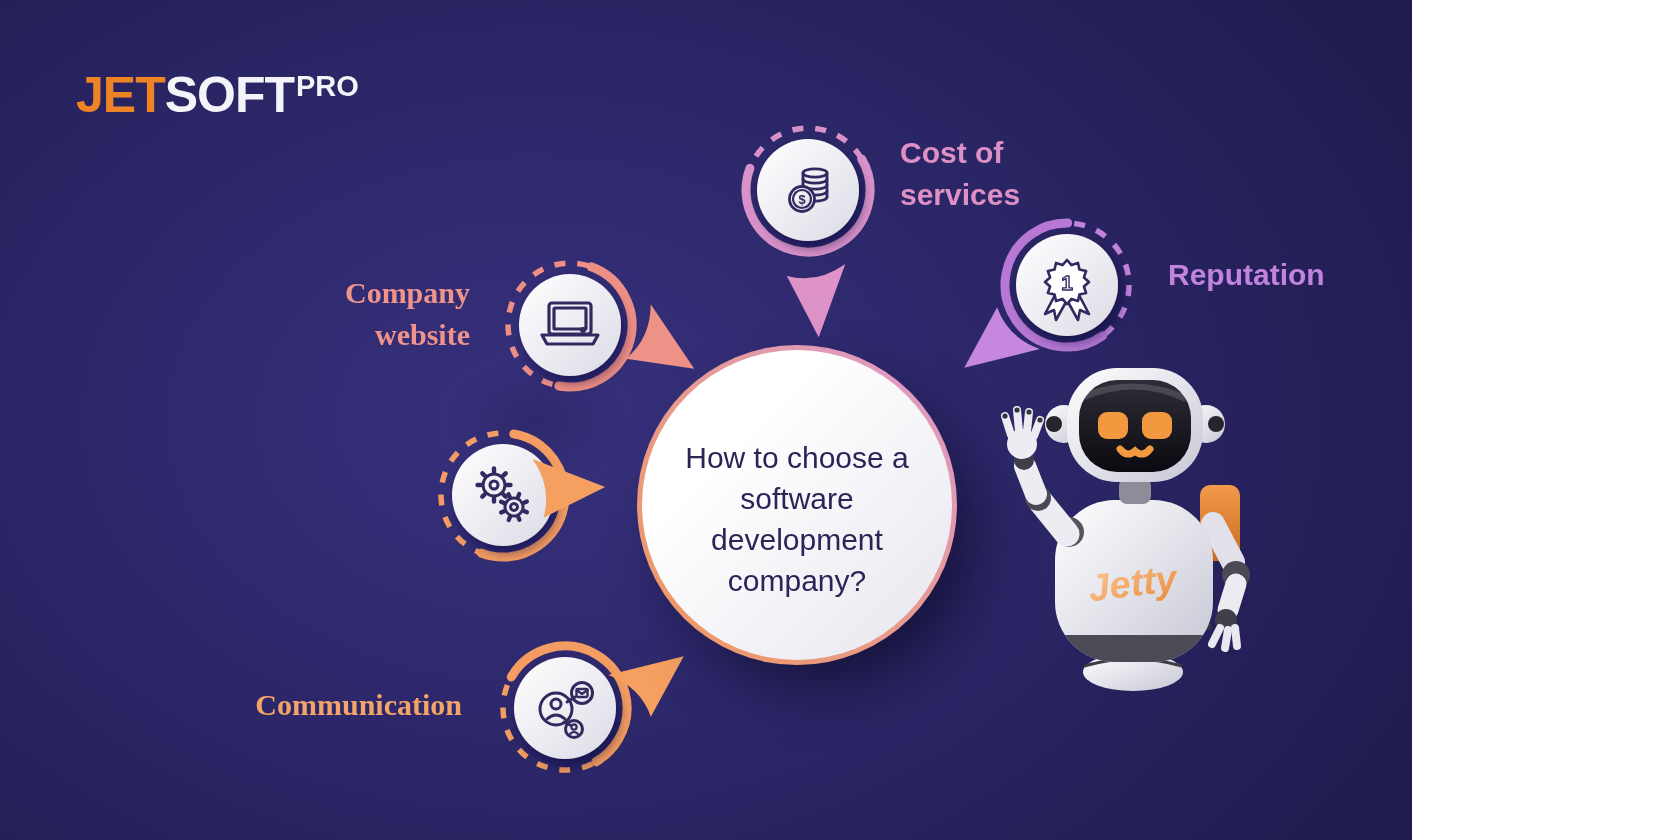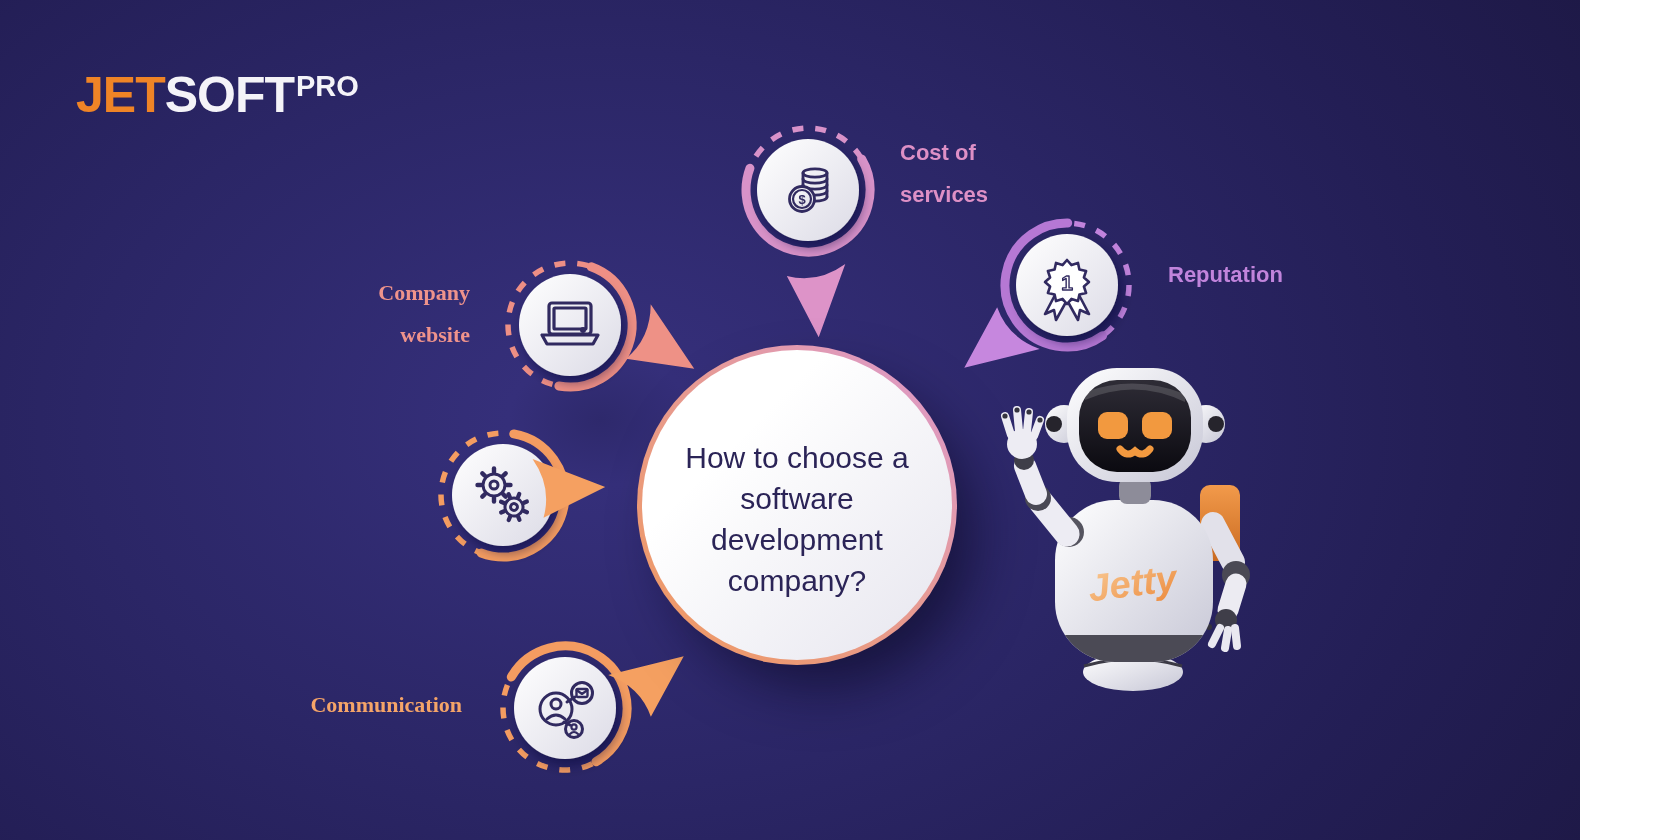--- a/index.html
+++ b/index.html
@@ -1,38 +1,38 @@
 <!DOCTYPE html>
 <html><head>
 <meta charset="utf-8">
 <style>
   html,body{margin:0;padding:0;}
   body{width:1680px;height:840px;overflow:hidden;font-family:"Liberation Sans",sans-serif;}
   .canvas{
-    position:relative;width:1580px;height:840px;overflow:hidden;
+    position:relative;width:1412px;height:840px;overflow:hidden;
     background:
       radial-gradient(1150px 820px at 38% 50%, #38327f 0%, #2e296c 0%, #352f7a 8%, #2b2666 45%, #231e55 75%, #1e1947 100%);
   }
   
   .logo{position:absolute;left:76px;top:66px;font-weight:700;font-size:50px;letter-spacing:-1px;white-space:nowrap;}
   .logo .jet{color:#ef8426;}
   .logo .soft{color:#f4f3f8;}
   .logo .pro{color:#f4f3f8;font-size:29px;letter-spacing:0;vertical-align:16px;margin-left:2px;}
   
   .center-circle{
     position:absolute;left:637px;top:345px;width:310px;height:310px;border-radius:50%;
     border:5px solid transparent;
     background:linear-gradient(135deg,#ffffff 30%,#e6e5ee 100%) padding-box,
                linear-gradient(225deg,#db9ad3 0%,#e69a95 45%,#f0995c 100%) border-box;
     box-shadow:24px 30px 55px -8px rgba(8,6,32,.6);
     display:flex;align-items:center;justify-content:center;text-align:center;
   }
   .center-title{transform:translateY(14px);font-size:30px;line-height:41px;font-weight:400;color:#2b2457;}
   
-  .flabel{position:absolute;font-weight:700;font-size:22px;line-height:42px;white-space:nowrap;}
+  .flabel{position:absolute;font-weight:700;font-size:30px;line-height:42px;white-space:nowrap;}
   .flabel.right{text-align:right;font-family:Liberation Serif, serif;}
   .lbl-website{left:120px;top:272px;width:350px;color:#ef938b;}
   .lbl-portfolio{left:100px;top:468px;width:300px;color:#f5a468;}
   .lbl-communication{left:112px;top:684px;width:350px;color:#f5a468;}
   .lbl-cost{left:900px;top:132px;color:#de90c6;}
   .lbl-reputation{left:1160px;top:254px;color:#c184dc;margin-left:8px;}
   .badge{position:absolute;width:150px;height:150px;}
   .arrow{position:absolute;width:80px;height:64px;}
   .robot{position:absolute;left:985px;top:352px;width:300px;height:350px;}
 </style>

